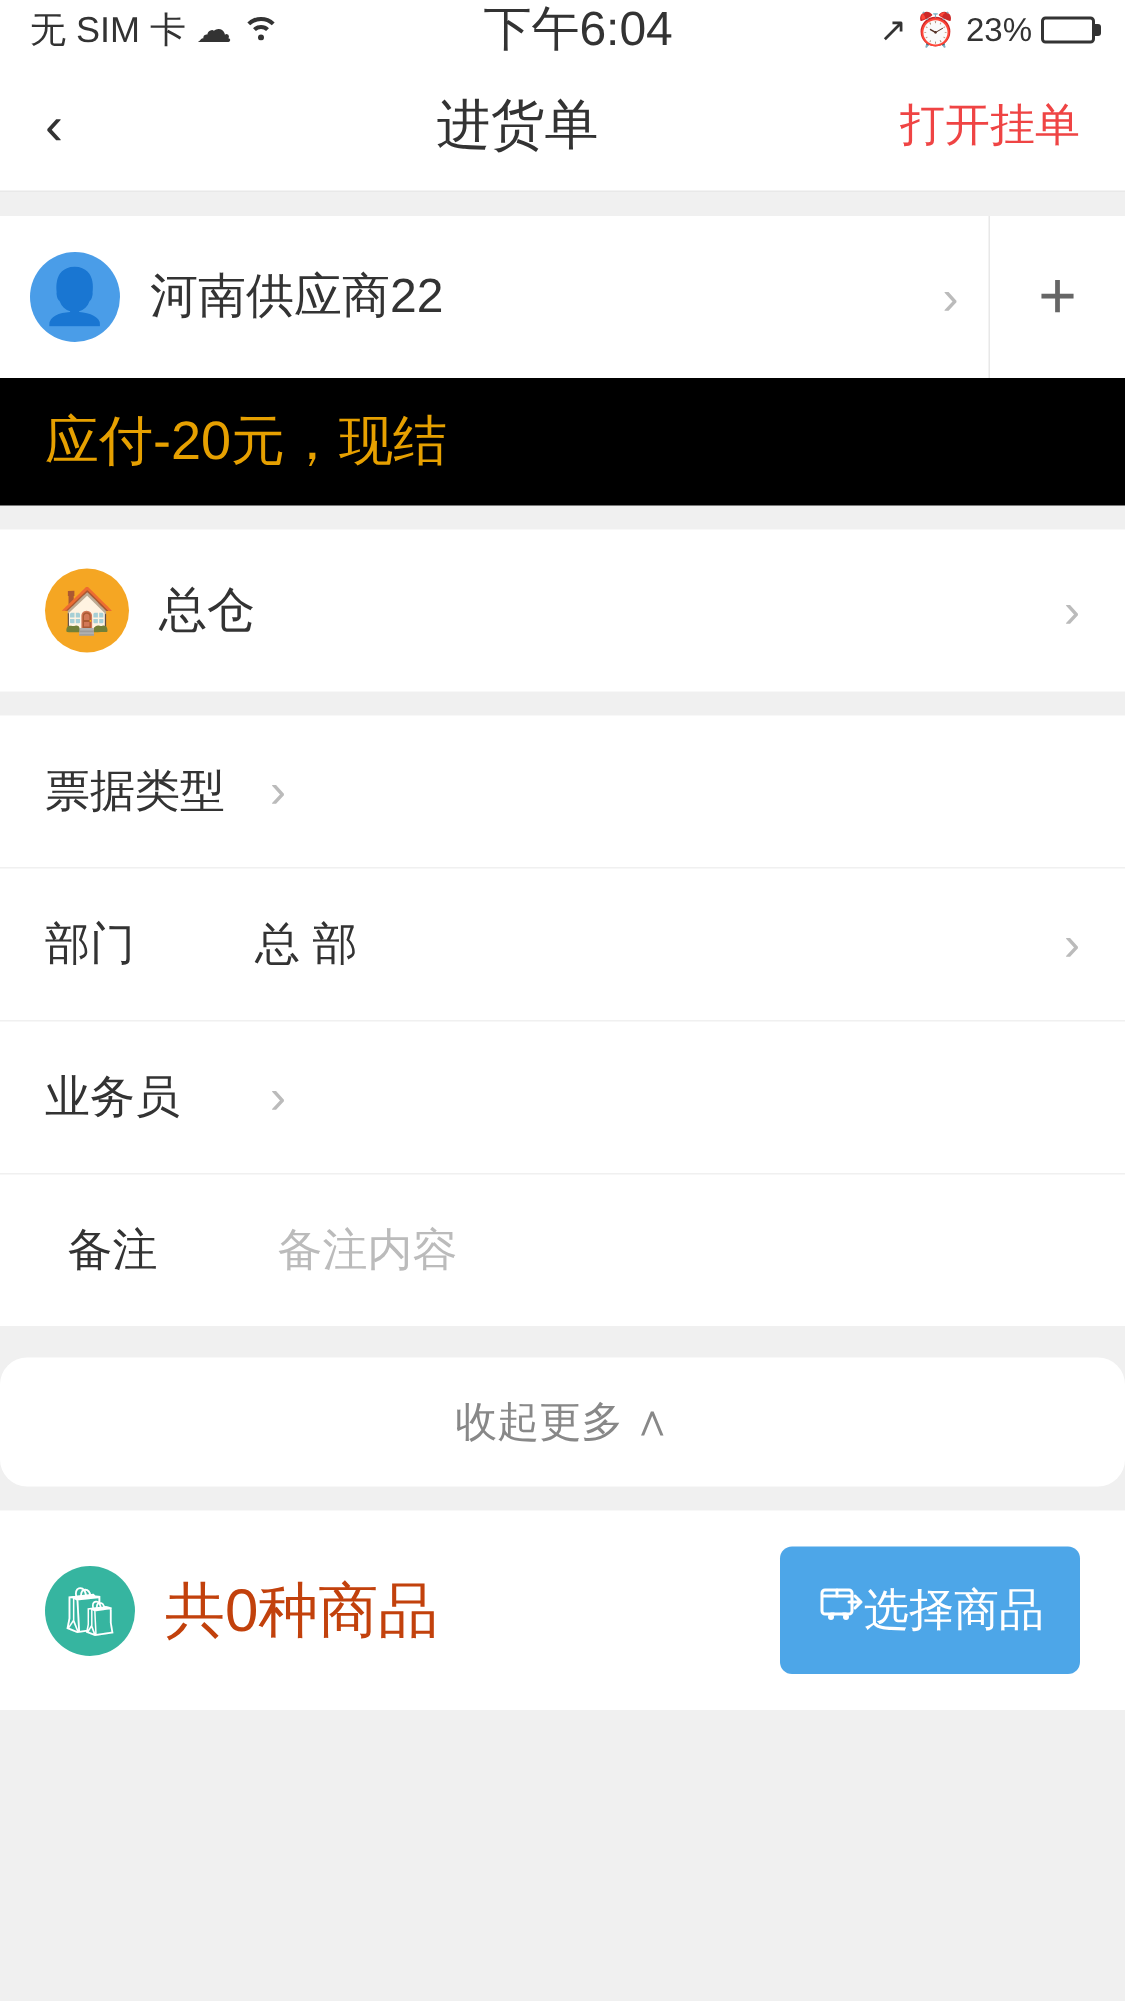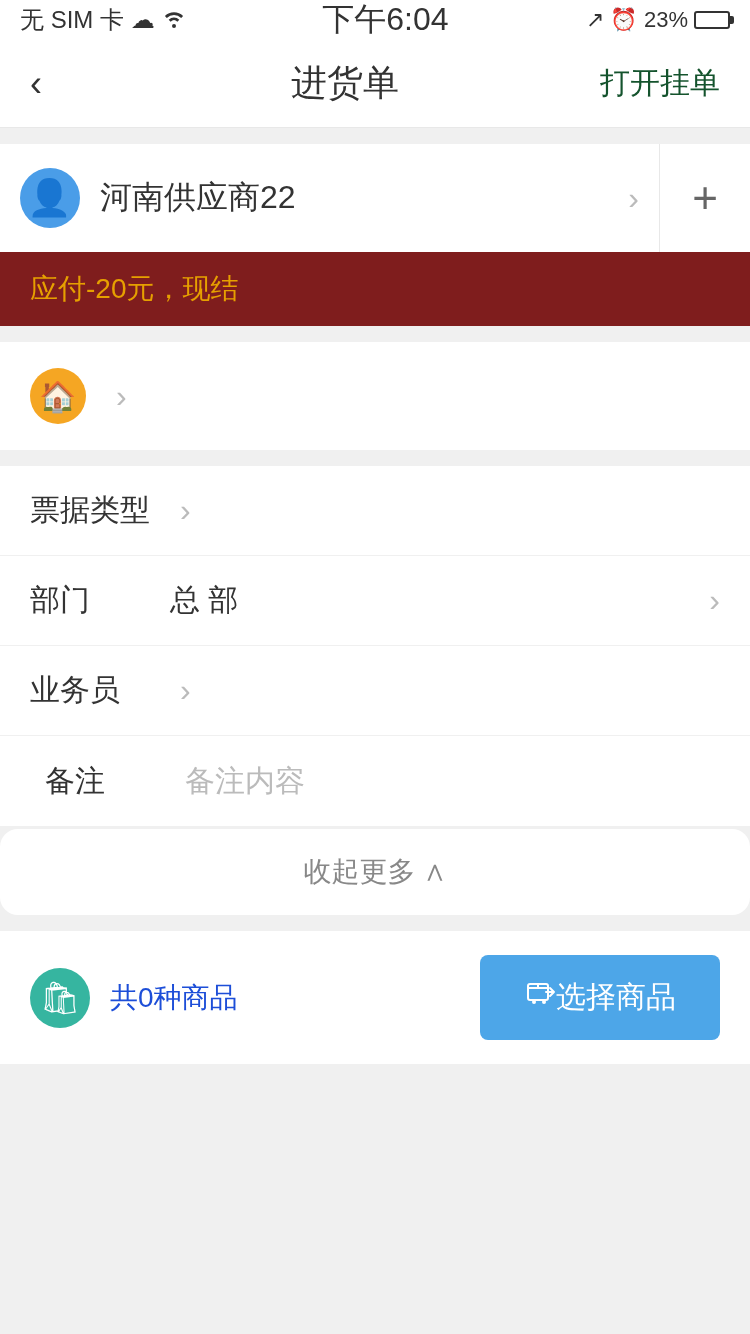--- a/index.html
+++ b/index.html
@@ -72,21 +72,21 @@
       cursor: pointer;
       width: 60px;
     }
     .nav-title {
       font-size: 36px;
       font-weight: 500;
       color: #333;
     }
     .nav-action {
       font-size: 30px;
-      color: #14532d;
+      color: #ef4444;
       cursor: pointer;
     }
 
     
     .section-gap {
       width: 100%;
       height: 16px;
       background: #f0f0f0;
     }
 
@@ -136,23 +136,23 @@
       justify-content: center;
       cursor: pointer;
     }
     .plus-icon {
       font-size: 44px;
       color: #666;
     }
 
     
     .notice-bar {
-      background: #7f1d1d;
+      background: #000000;
       padding: 18px 30px;
-      font-size: 28px;
+      font-size: 36px;
       color: #e6a000;
     }
 
     
     .warehouse-row {
       background: #fff;
       display: flex;
       align-items: center;
       padding: 26px 30px;
       margin-top: 16px;
@@ -180,21 +180,21 @@
     }
 
     
     .form-section {
       background: #fff;
       margin-top: 16px;
     }
     .form-row {
       display: flex;
       align-items: center;
-      padding: 18px 30px;
+      padding: 30px 30px;
       border-bottom: 1px solid #f0f0f0;
       cursor: pointer;
       min-height: 90px;
     }
     .form-row:last-child {
       border-bottom: none;
       margin-left: 15px;
     }
     .form-label {
       font-size: 30px;
@@ -211,21 +211,21 @@
       color: #bbb;
     }
 
     
     .collapse-row {
       background: #fff;
       display: flex;
       align-items: center;
       justify-content: center;
       padding: 24px;
-      margin-top: 3px;
+      margin-top: 21px;
       cursor: pointer;
       color: #888;
       font-size: 28px;
       gap: 8px;
       border-radius: 18px;
     }
 
     
     .bottom-bar {
       background: #fff;
@@ -240,29 +240,29 @@
       height: 60px;
       border-radius: 50%;
       background: #36b5a0;
       display: flex;
       align-items: center;
       justify-content: center;
       flex-shrink: 0;
     }
     .product-count {
       flex: 1;
-      font-size: 28px;
-      color: #1d4ed8;
+      font-size: 40px;
+      color: #c2410c;
     }
     .select-btn {
       background: #4da6e8;
       color: #fff;
       border: none;
       border-radius: 8px;
-      padding: 22px 44px;
+      padding: 22px 24px;
       font-size: 30px;
       display: flex;
       align-items: center;
       cursor: pointer;
       white-space: nowrap;
     }
     .select-btn-icon {
       font-size: 32px;
     }
 
@@ -315,20 +315,21 @@
     <span class="plus-icon">+</span>
   </div>
 </div>
 
 <div class="notice-bar">应付-20元，现结</div>
 
 <div class="warehouse-row">
   <div class="warehouse-icon-wrap">
     <span class="warehouse-icon">🏠</span>
   </div>
+  <span class="warehouse-name">总仓</span>
   <span class="chevron-right">›</span>
 </div>
 
 <div class="form-section">
 
   <div class="form-row">
     <span class="form-label">票据类型</span>
     <span class="chevron-right">›</span>
   </div>
 

